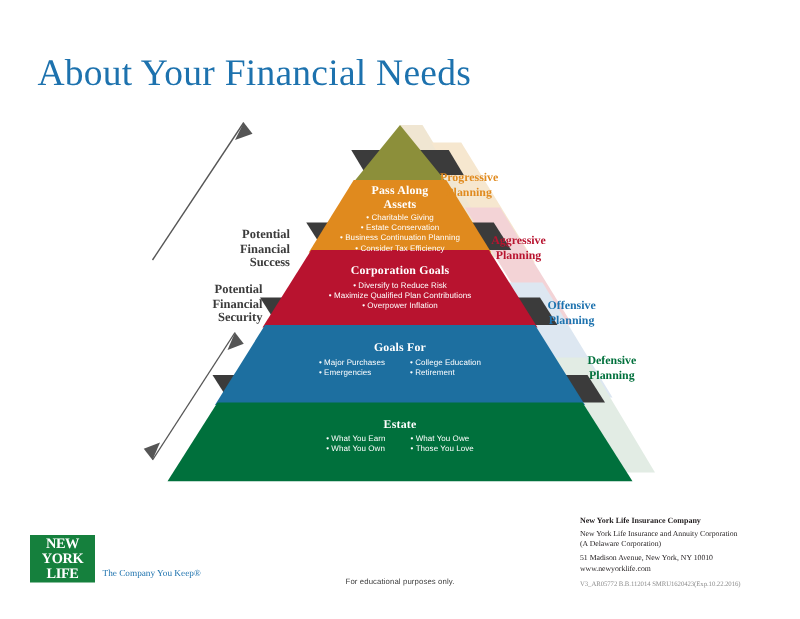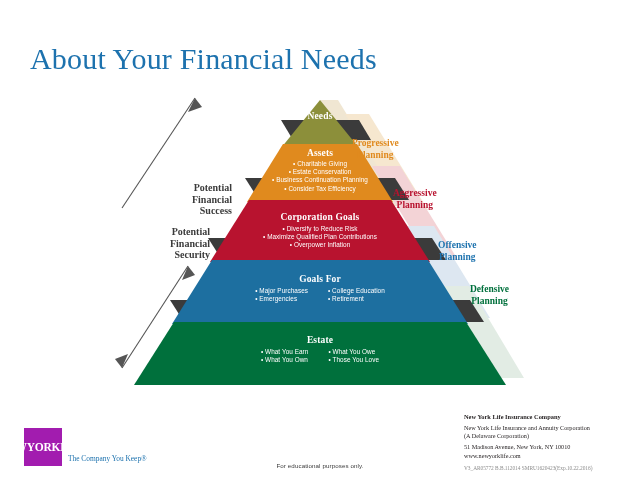--- a/index.html
+++ b/index.html
@@ -131,31 +131,31 @@
 
   
   #logo-block {
     position: absolute;
     left: 24px;
     top: 428px;
     display: flex;
     align-items: flex-end;
   }
   #logo-mark {
-    width: 38px;
+    width: 52px;
     height: 38px;
-    background: #a21caf;
+    background: #15803d;
     color: #ffffff;
     font-family: "Liberation Serif", serif;
     font-weight: bold;
     font-size: 11.5px;
     line-height: 12.2px;
     letter-spacing: -0.3px;
     display: flex;
-    flex-direction: row;
+    flex-direction: column;
     justify-content: center;
     align-items: center;
     padding: 1px 2px;
     box-sizing: border-box;
   }
   #logo-mark .ln { display: block; }
   #logo-tag {
     margin-left: 6px;
     margin-bottom: 3px;
     font-family: "Liberation Serif", serif;
@@ -232,26 +232,26 @@
 
     <g>
       <line x1="122" y1="290" x2="188" y2="188" stroke="#555555" stroke-width="1.1"></line>
       <polygon points="188,188 182,202 195,197" fill="#555555"></polygon>
       <polygon points="122,290 128,276 115,281" fill="#555555"></polygon>
     </g>
   </svg>
 
   <div class="band-text" id="band-apex">
     <div class="band-title">
-      <div>Needs</div>
     </div>
   </div>
 
   <div class="band-text" id="band-pass">
     <div class="band-title">
+      <div>Pass Along</div>
       <div>Assets</div>
     </div>
     <div class="band-list">
       <div class="li">Charitable Giving</div>
       <div class="li">Estate Conservation</div>
       <div class="li">Business Continuation Planning</div>
       <div class="li">Consider Tax Efficiency</div>
     </div>
   </div>
 

